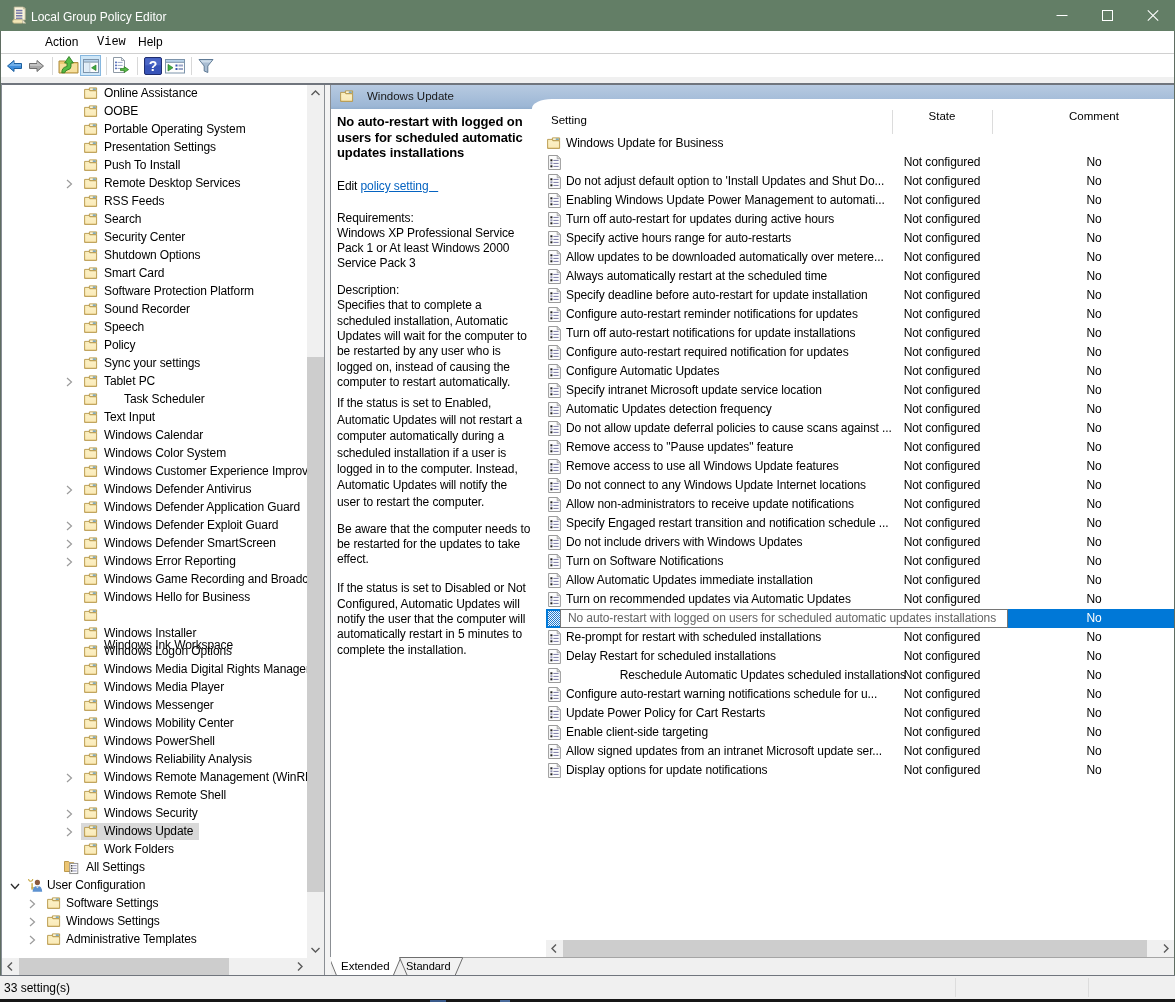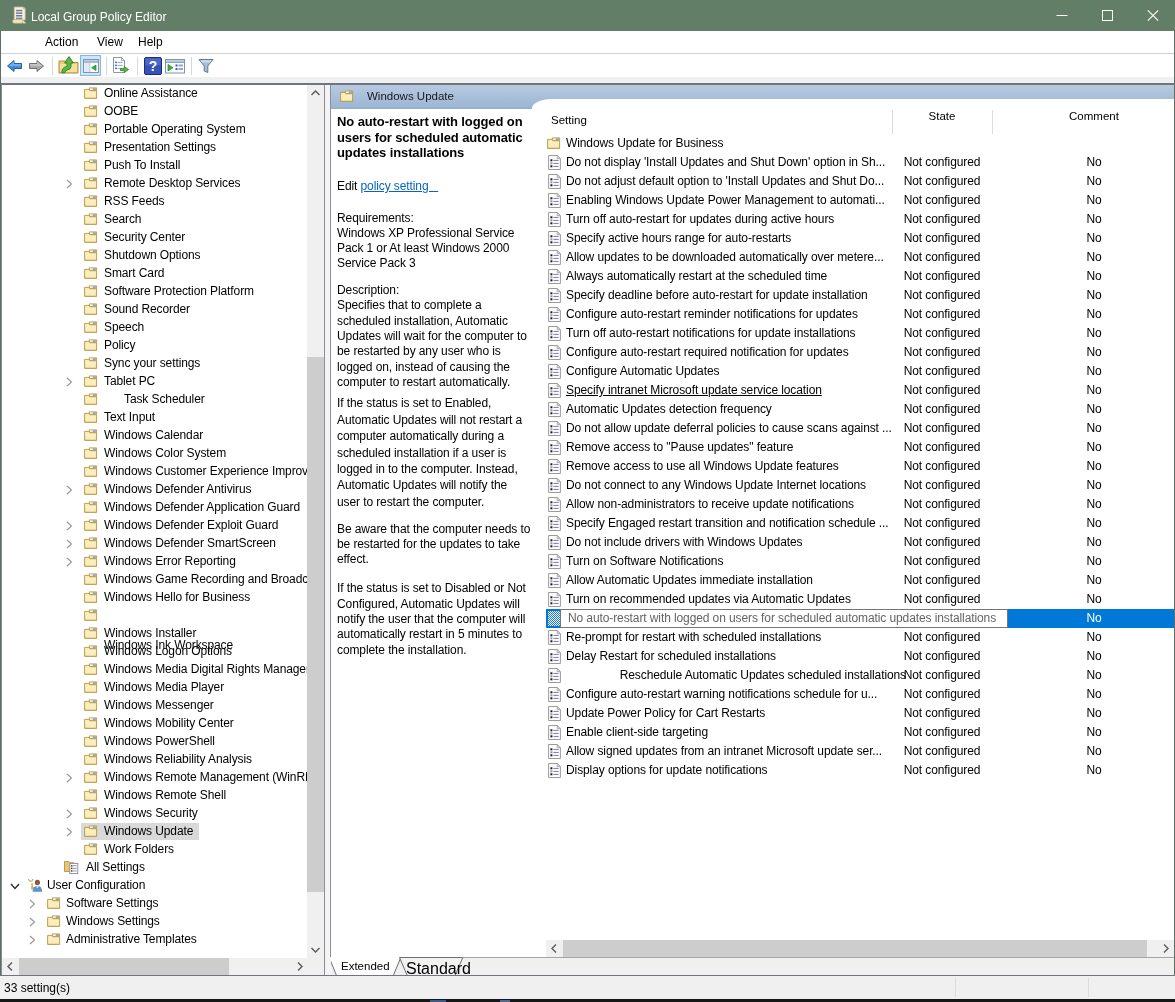--- a/index.html
+++ b/index.html
@@ -74,21 +74,21 @@
 <svg class="a" style="left:1052px;top:5px" width="120" height="22" viewBox="0 0 120 22">
  <line x1="4.5" y1="10.5" x2="15.5" y2="10.5" stroke="#fff" stroke-width="1"></line>
  <rect x="50.5" y="5.5" width="10" height="10" fill="none" stroke="#fff" stroke-width="1"></rect>
  <line x1="95.8" y1="5.3" x2="106.2" y2="15.7" stroke="#fff" stroke-width="1.1"></line>
  <line x1="106.2" y1="5.3" x2="95.8" y2="15.7" stroke="#fff" stroke-width="1.1"></line>
 </svg>
 
 <div class="a" style="left:0;top:31px;width:1175px;height:22px;background:#fff;"></div>
 <div class="a" style="left:13px;top:35px;font-size:16px;margin-top:23px;">File</div>
 <div class="a" style="left:45px;top:35px;font-size:12px;">Action</div>
-<div class="a" style="left:97px;top:35px;font-size:12px;">View</div>
+<div class="a" style="left:97px;top:35px;font-size:12px;font-family:Liberation Mono, monospace;">View</div>
 <div class="a" style="left:138px;top:35px;font-size:12px;">Help</div>
 
 <div class="a" style="left:0;top:53px;width:1175px;height:1px;background:#d0d0d0;"></div>
 <div class="a" style="left:0;top:54px;width:1175px;height:25px;background:#fff;"></div>
 <div class="a" style="left:0;top:77px;width:1175px;height:6px;background:#f0f0f0;"></div>
 <div class="a" style="left:0;top:83px;width:1175px;height:1.5px;background:#70757d;"></div>
 <div class="a" style="left:52px;top:57px;width:1px;height:18px;background:#d8d8d8;"></div>
 <div class="a" style="left:106px;top:57px;width:1px;height:18px;background:#d8d8d8;"></div>
 <div class="a" style="left:137px;top:57px;width:1px;height:18px;background:#d8d8d8;"></div>
 <div class="a" style="left:191px;top:57px;width:1px;height:18px;background:#d8d8d8;"></div>
@@ -417,21 +417,20 @@
 <div class="a" style="left:1044px;top:110px;width:100px;font-size:11.5px;text-align:center;">Comment</div>
 <div class="a" style="left:892px;top:110px;width:1px;height:24px;background:#dcdcdc;"></div>
 <div class="a" style="left:992px;top:110px;width:1px;height:24px;background:#dcdcdc;"></div>
 <svg class="a" style="left:547px;top:137px" width="14" height="12" viewBox="0 0 14 12">
       <use href="#fold"></use>
     </svg>
 <div class="a t" style="left:566px;top:134px;width:340px;height:19px;line-height:19px;overflow:hidden;">Windows Update for Business</div>
 <svg class="a" style="left:548px;top:155px" width="13" height="15" viewBox="0 0 13 15">
       <use href="#doc"></use>
     </svg>
-<div class="a t" style="left:566px;top:153px;width:340px;height:19px;line-height:19px;overflow:hidden;">Do not display 'Install Updates and Shut Down' option in Sh...</div>
 <div class="a t" style="left:891px;top:153px;width:102px;height:19px;line-height:19px;text-align:center;">Not configured</div>
 <div class="a t" style="left:1044px;top:153px;width:100px;height:19px;line-height:19px;text-align:center;">No</div>
 <svg class="a" style="left:548px;top:174px" width="13" height="15" viewBox="0 0 13 15">
       <use href="#doc"></use>
     </svg>
 <div class="a t" style="left:566px;top:172px;width:340px;height:19px;line-height:19px;overflow:hidden;">Do not adjust default option to 'Install Updates and Shut Do...</div>
 <div class="a t" style="left:891px;top:172px;width:102px;height:19px;line-height:19px;text-align:center;">Not configured</div>
 <div class="a t" style="left:1044px;top:172px;width:100px;height:19px;line-height:19px;text-align:center;">No</div>
 <svg class="a" style="left:548px;top:193px" width="13" height="15" viewBox="0 0 13 15">
       <use href="#doc"></use>
@@ -489,21 +488,21 @@
 <div class="a t" style="left:1044px;top:343px;width:100px;height:19px;line-height:19px;text-align:center;">No</div>
 <svg class="a" style="left:548px;top:364px" width="13" height="15" viewBox="0 0 13 15">
       <use href="#doc"></use>
     </svg>
 <div class="a t" style="left:566px;top:362px;width:340px;height:19px;line-height:19px;overflow:hidden;">Configure Automatic Updates</div>
 <div class="a t" style="left:891px;top:362px;width:102px;height:19px;line-height:19px;text-align:center;">Not configured</div>
 <div class="a t" style="left:1044px;top:362px;width:100px;height:19px;line-height:19px;text-align:center;">No</div>
 <svg class="a" style="left:548px;top:383px" width="13" height="15" viewBox="0 0 13 15">
       <use href="#doc"></use>
     </svg>
-<div class="a t" style="left:566px;top:381px;width:340px;height:19px;line-height:19px;overflow:hidden;text-decoration:underline;">Specify intranet Microsoft update service location</div>
+<div class="a t" style="left:566px;top:381px;width:340px;height:19px;line-height:19px;overflow:hidden;">Specify intranet Microsoft update service location</div>
 <div class="a t" style="left:891px;top:381px;width:102px;height:19px;line-height:19px;text-align:center;">Not configured</div>
 <div class="a t" style="left:1044px;top:381px;width:100px;height:19px;line-height:19px;text-align:center;">No</div>
 <svg class="a" style="left:548px;top:402px" width="13" height="15" viewBox="0 0 13 15">
       <use href="#doc"></use>
     </svg>
 <div class="a t" style="left:566px;top:400px;width:340px;height:19px;line-height:19px;overflow:hidden;">Automatic Updates detection frequency</div>
 <div class="a t" style="left:891px;top:400px;width:102px;height:19px;line-height:19px;text-align:center;">Not configured</div>
 <div class="a t" style="left:1044px;top:400px;width:100px;height:19px;line-height:19px;text-align:center;">No</div>
 <svg class="a" style="left:548px;top:421px" width="13" height="15" viewBox="0 0 13 15">
       <use href="#doc"></use>
@@ -632,21 +631,21 @@
  <line x1="-2" y1="0" x2="5.3" y2="18" stroke="#6e6e6e" stroke-width="1"></line>
  <line x1="70" y1="0" x2="62.5" y2="18" stroke="#6e6e6e" stroke-width="1"></line>
  <polygon points="68.5,0 131.8,0 124.3,18 76,18" fill="#f2f2f2"></polygon>
  <line x1="68.5" y1="0.5" x2="76" y2="18" stroke="#6e6e6e" stroke-width="1"></line>
  <line x1="131.8" y1="0.5" x2="124.3" y2="18" stroke="#6e6e6e" stroke-width="1"></line>
  <line x1="68.5" y1="0.5" x2="131.8" y2="0.5" stroke="#6e6e6e" stroke-width="1"></line>
  <line x1="131.8" y1="0.5" x2="843" y2="0.5" stroke="#a5a5a5" stroke-width="1"></line>
  <line x1="0" y1="18.5" x2="843" y2="18.5" stroke="#c9c9c9" stroke-width="1"></line>
 </svg>
 <div class="a" style="left:341px;top:960px;font-size:11.5px;">Extended</div>
-<div class="a" style="left:406px;top:960px;font-size:16px;">Standard</div>
+<div class="a" style="left:406px;top:960px;font-size:11px;">Standard</div>
 <div class="a" style="left:0;top:975px;width:1175px;height:1px;background:#70757d;"></div>
 <div class="a" style="left:0;top:976px;width:1175px;height:23px;background:#f0f0f0;"></div>
 <div class="a" style="left:4px;top:981px;font-size:12px;">33 setting(s)</div>
 <div class="a" style="left:955px;top:978px;width:1px;height:19px;background:#dddddd;"></div>
 <div class="a" style="left:1088px;top:978px;width:1px;height:19px;background:#dddddd;"></div>
 <div class="a" style="left:0;top:999px;width:1175px;height:3px;background:#161616;"></div>
 <div class="a" style="left:430px;top:1000px;width:16px;height:2px;background:#3a5a8a;"></div>
 <div class="a" style="left:500px;top:1000px;width:10px;height:2px;background:#4a6a9a;"></div>
 </div>
 </body></html>

